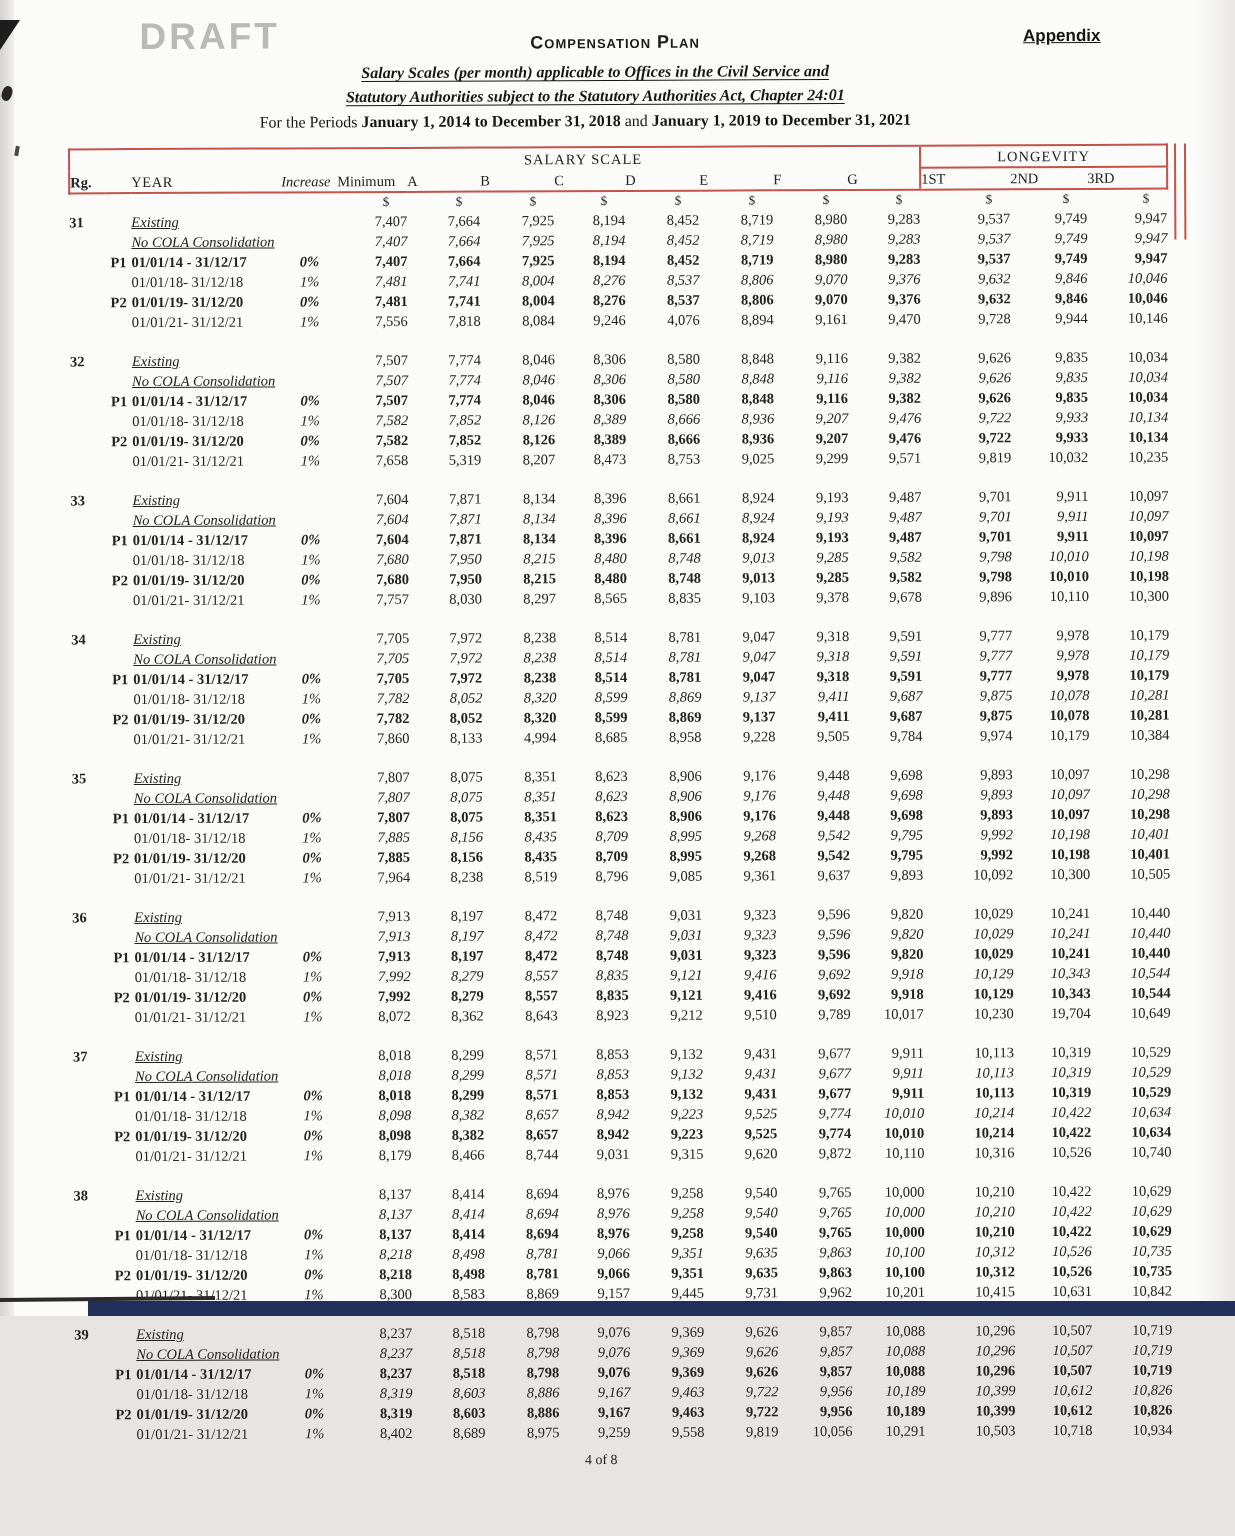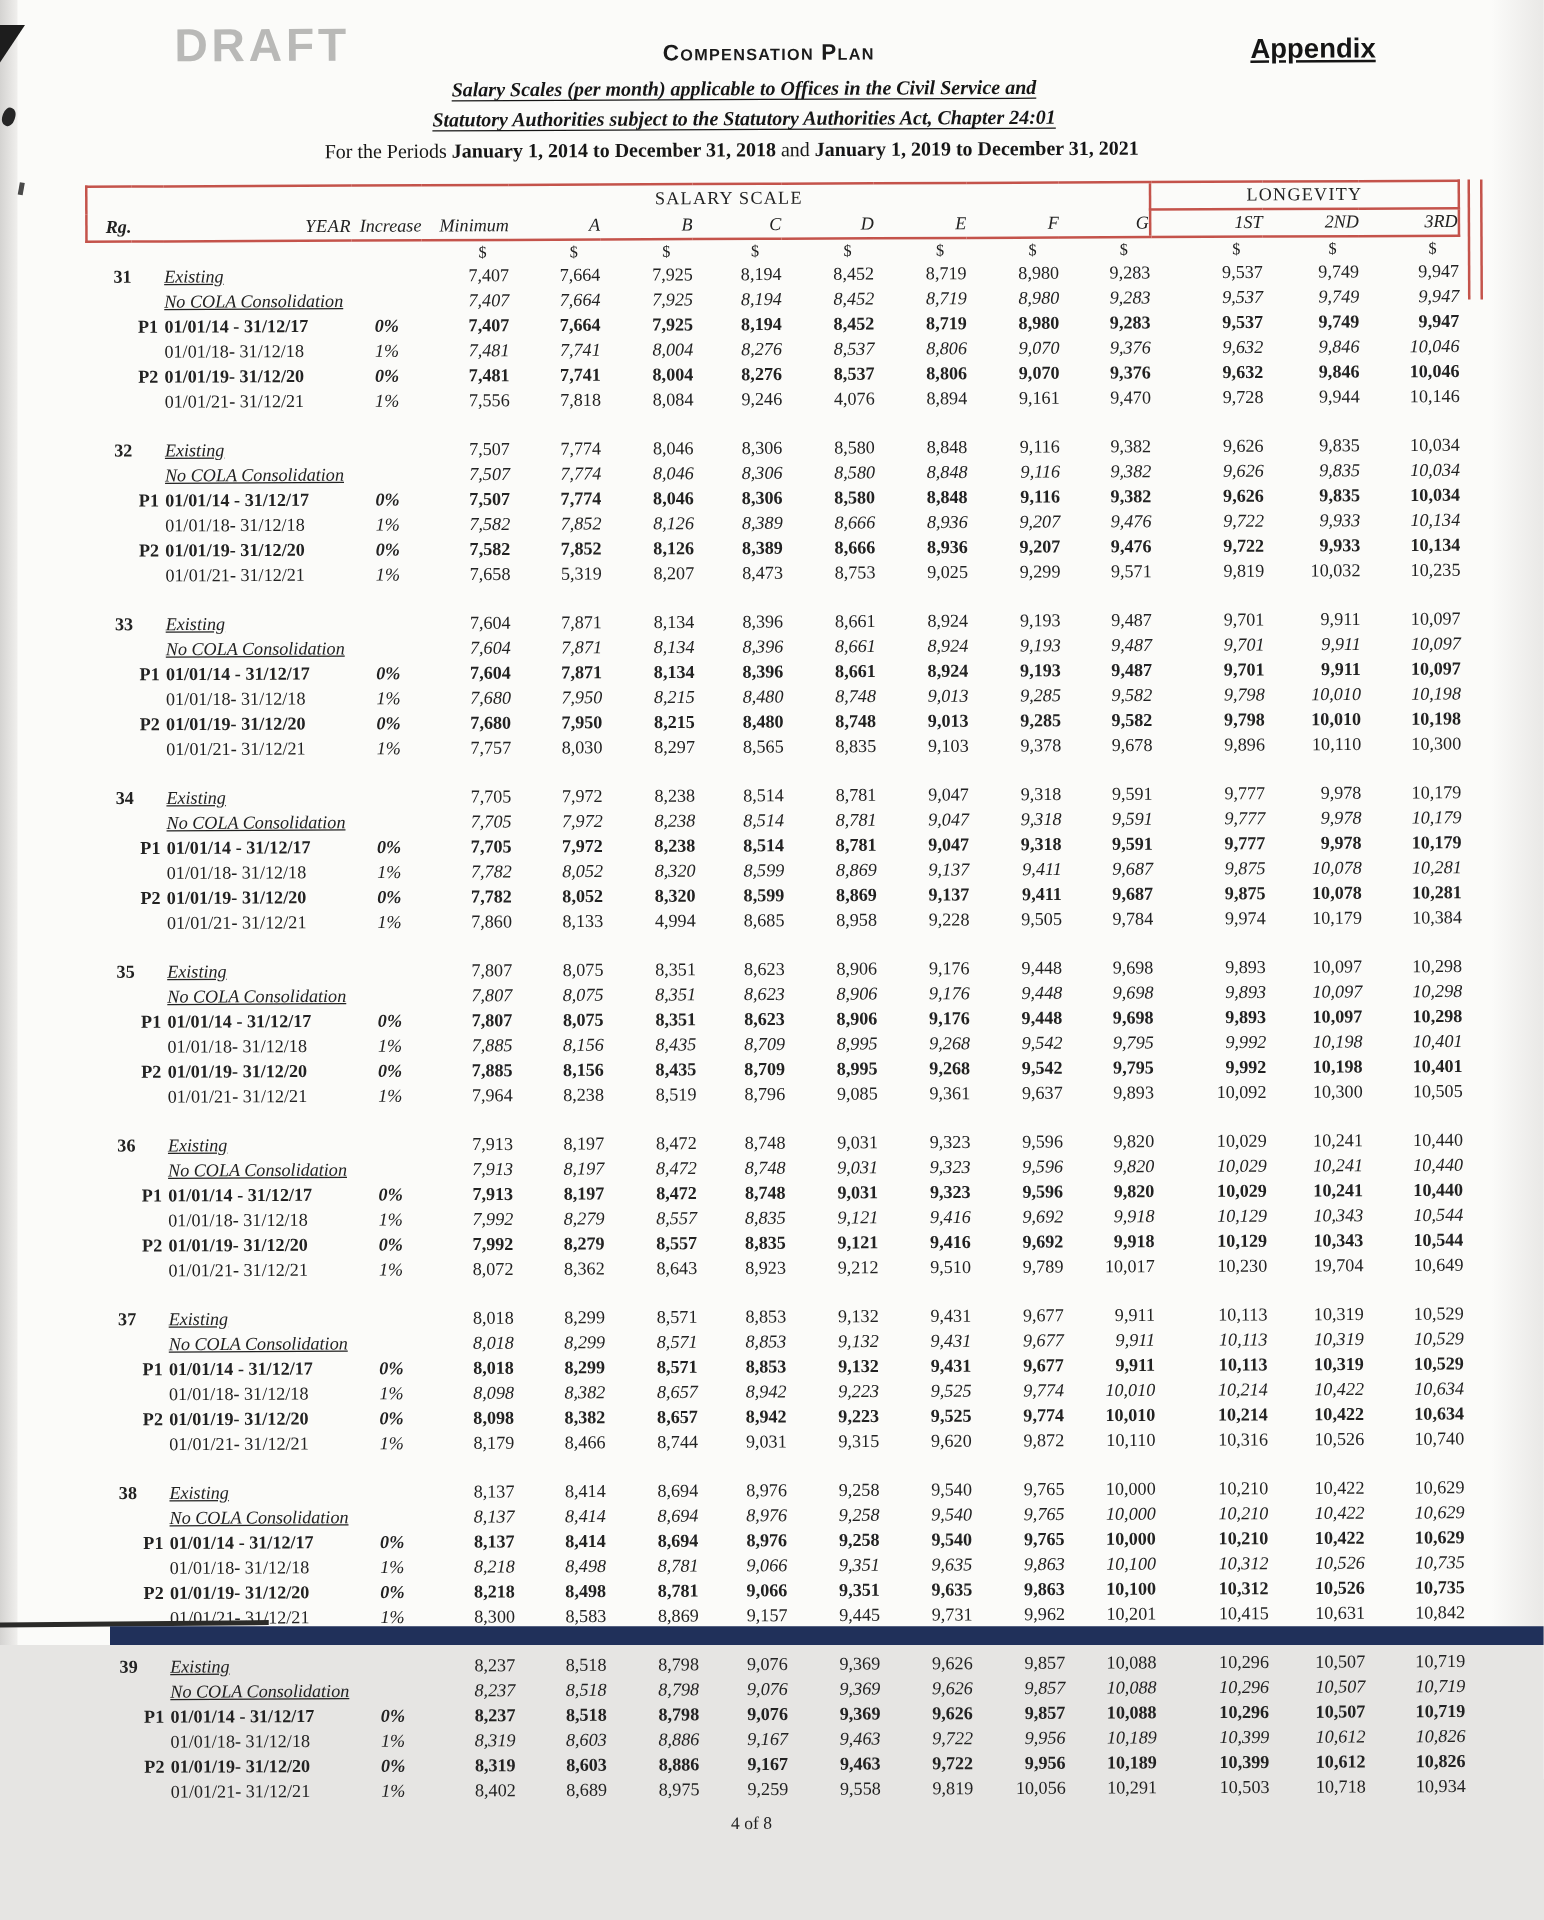--- a/index.html
+++ b/index.html
@@ -32,53 +32,53 @@
   #sheet{position:absolute;left:0;top:0;width:1235px;height:1520px;
     transform:rotate(-0.25deg);transform-origin:50% 40%;}
 
   .draft{position:absolute;left:142px;top:14px;
     font-family:"Liberation Sans",sans-serif;font-weight:bold;font-size:37px;
     color:#b9b9b7;letter-spacing:3px;}
   .doc-title{position:absolute;left:0;right:0;top:32px;text-align:center;
     font-family:"Liberation Sans",sans-serif;font-weight:bold;font-size:18px;
     font-variant:small-caps;letter-spacing:1px;color:#1b1b1b;}
   .appendix{position:absolute;right:132px;top:28px;
-    font-family:"Liberation Sans",sans-serif;font-weight:bold;font-size:22px;
+    font-family:"Liberation Sans",sans-serif;font-weight:bold;font-size:17px;
     text-decoration:underline;color:#151515;}
   .subtitle{position:absolute;left:0;right:40px;text-align:center;
     font-weight:bold;font-style:italic;font-size:16px;color:#161616;}
   .subtitle span{text-decoration:underline;text-underline-offset:3px;}
   .sub1{top:63px;} .sub2{top:87px;}
   .period{position:absolute;left:0;right:60px;top:112px;text-align:center;font-size:16px;color:#161616;}
   .period b{font-weight:bold;}
 
   
   table.scales{position:absolute;left:70px;top:146px;border-collapse:collapse;table-layout:fixed;}
   table.scales td{padding:0;font-size:14.5px;line-height:20px;height:20px;
     white-space:nowrap;overflow:visible;color:#222;}
   
   td.h-top{height:32px;line-height:32px;font-size:13.5px;letter-spacing:1px;text-align:center;color:#1d1d1d;}
-  td.h-col{height:20px;line-height:20px;font-size:13px;text-align:right;vertical-align:bottom;color:#1d1d1d;font-style:italic;}
+  td.h-col{height:20px;line-height:20px;font-size:13px;text-align:left;vertical-align:bottom;color:#1d1d1d;}
   .bT{border-top:2px solid #c4534b;}
   .bB{border-bottom:2px solid #c4534b;}
   .bL{border-left:2px solid #c4534b;}
   .bR{border-right:2px solid #c4534b;}
   .rg-h{font-weight:bold;font-size:15px;text-align:left;padding-left:6px;}
   .year-h{font-size:12px;letter-spacing:0.6px;text-align:left;padding-left:4px;}
   .inc-h{font-style:italic;font-size:12.5px;text-align:left;}
   .min-h{font-size:12.5px;}
   .lg-h{font-size:12px;}
   .dbl-red{position:absolute;left:1176px;top:146px;width:8px;height:96px;
     border-left:2px solid #c4534b;border-right:2px solid #c4534b;}
 
   
   tr.cur td{height:18px;line-height:18px;font-size:13px;text-align:right;padding-right:18px;}
 
   
-  td.rg{font-weight:bold;font-size:15px;text-align:right;padding-left:6px;vertical-align:top;}
+  td.rg{font-weight:bold;font-size:15px;text-align:left;padding-left:6px;vertical-align:top;}
   td.mk{color:#b43a30;font-weight:bold;font-size:12px;text-align:center;padding-left:2px;
     font-family:"Liberation Serif",serif;}
   td.lbl{text-align:left;font-size:13.5px;padding-left:2px;}
   td.inc{font-style:italic;font-size:12.5px;text-align:center;}
   td.num{text-align:right;padding-right:18px;}
   tr.r0 td.lbl, tr.r1 td.lbl{font-style:italic;text-decoration:underline;}
   tr.r1 td.num{font-style:italic;}
   tr.r2 td.lbl, tr.r4 td.lbl{font-weight:bold;}
   tr.r2 td.num, tr.r4 td.num{font-weight:bold;}
   tr.r2 td.inc, tr.r4 td.inc{font-weight:bold;}

